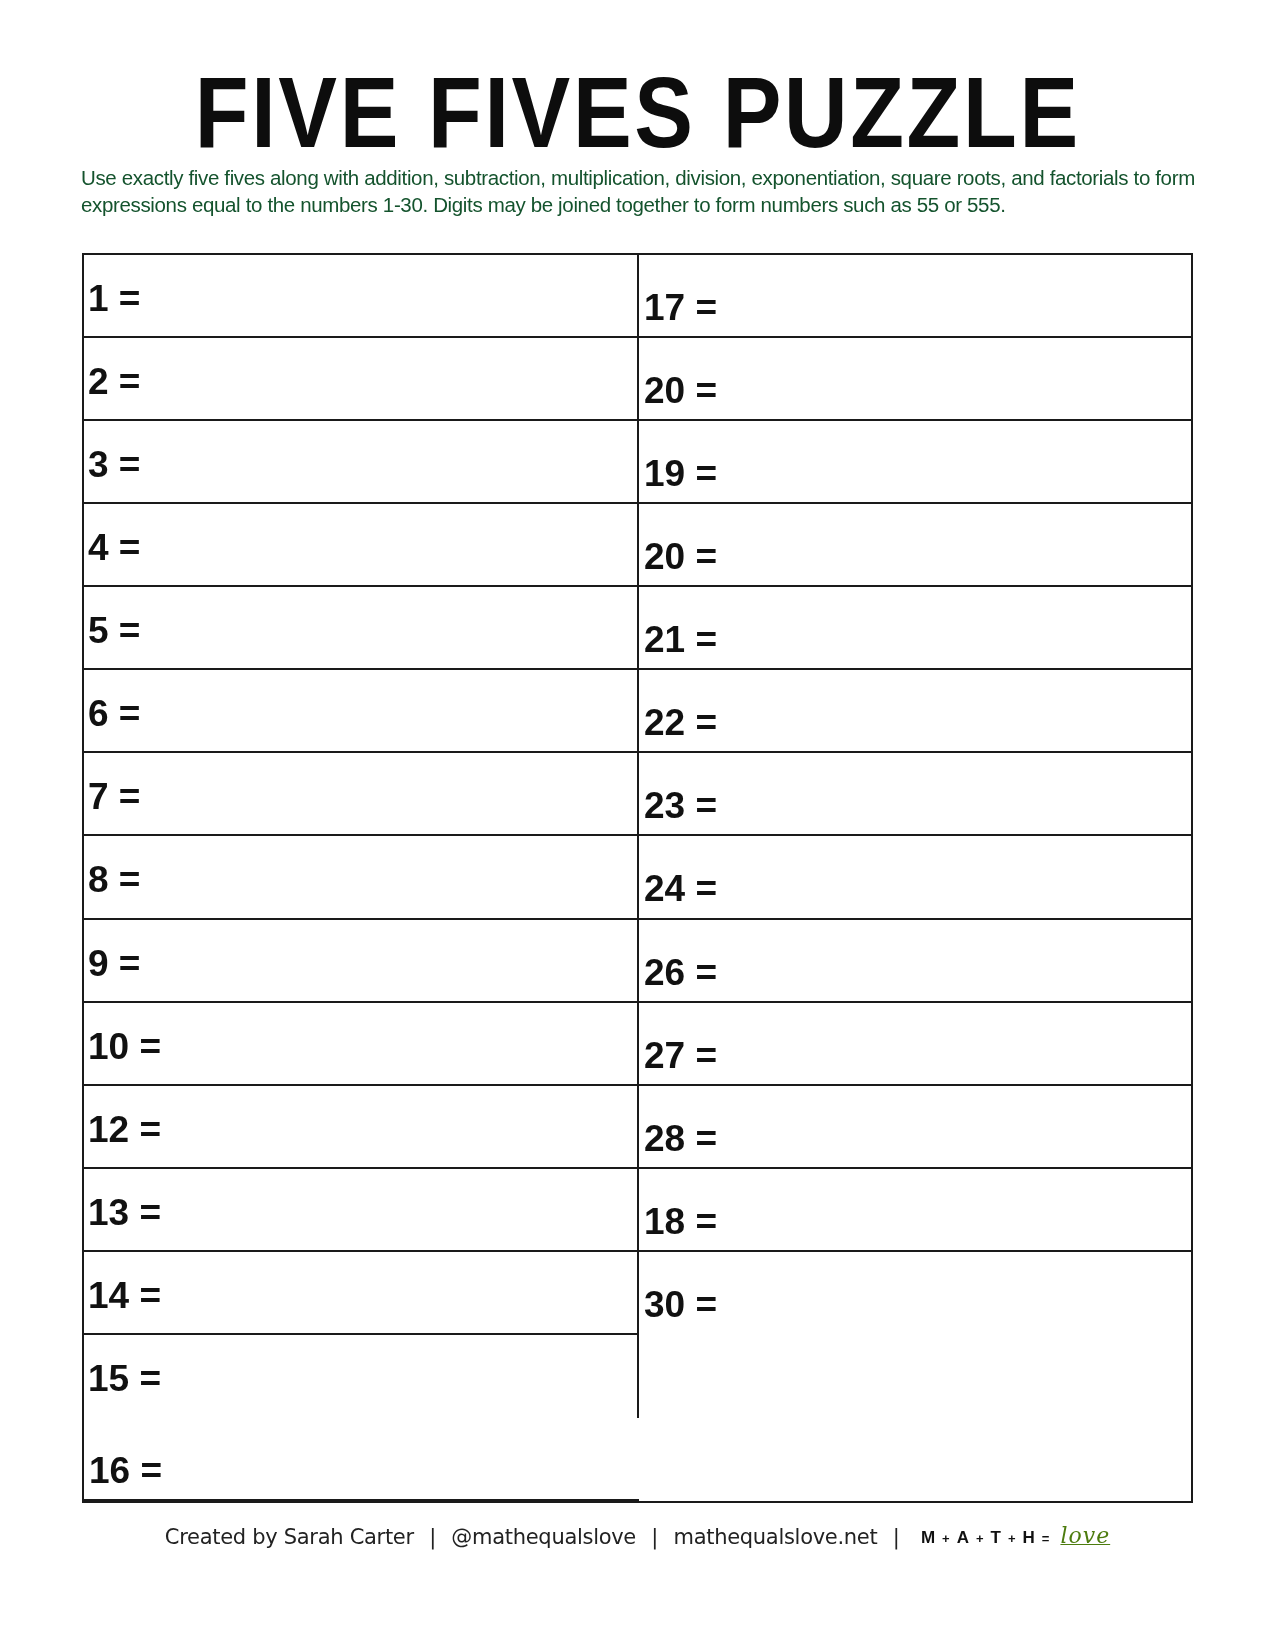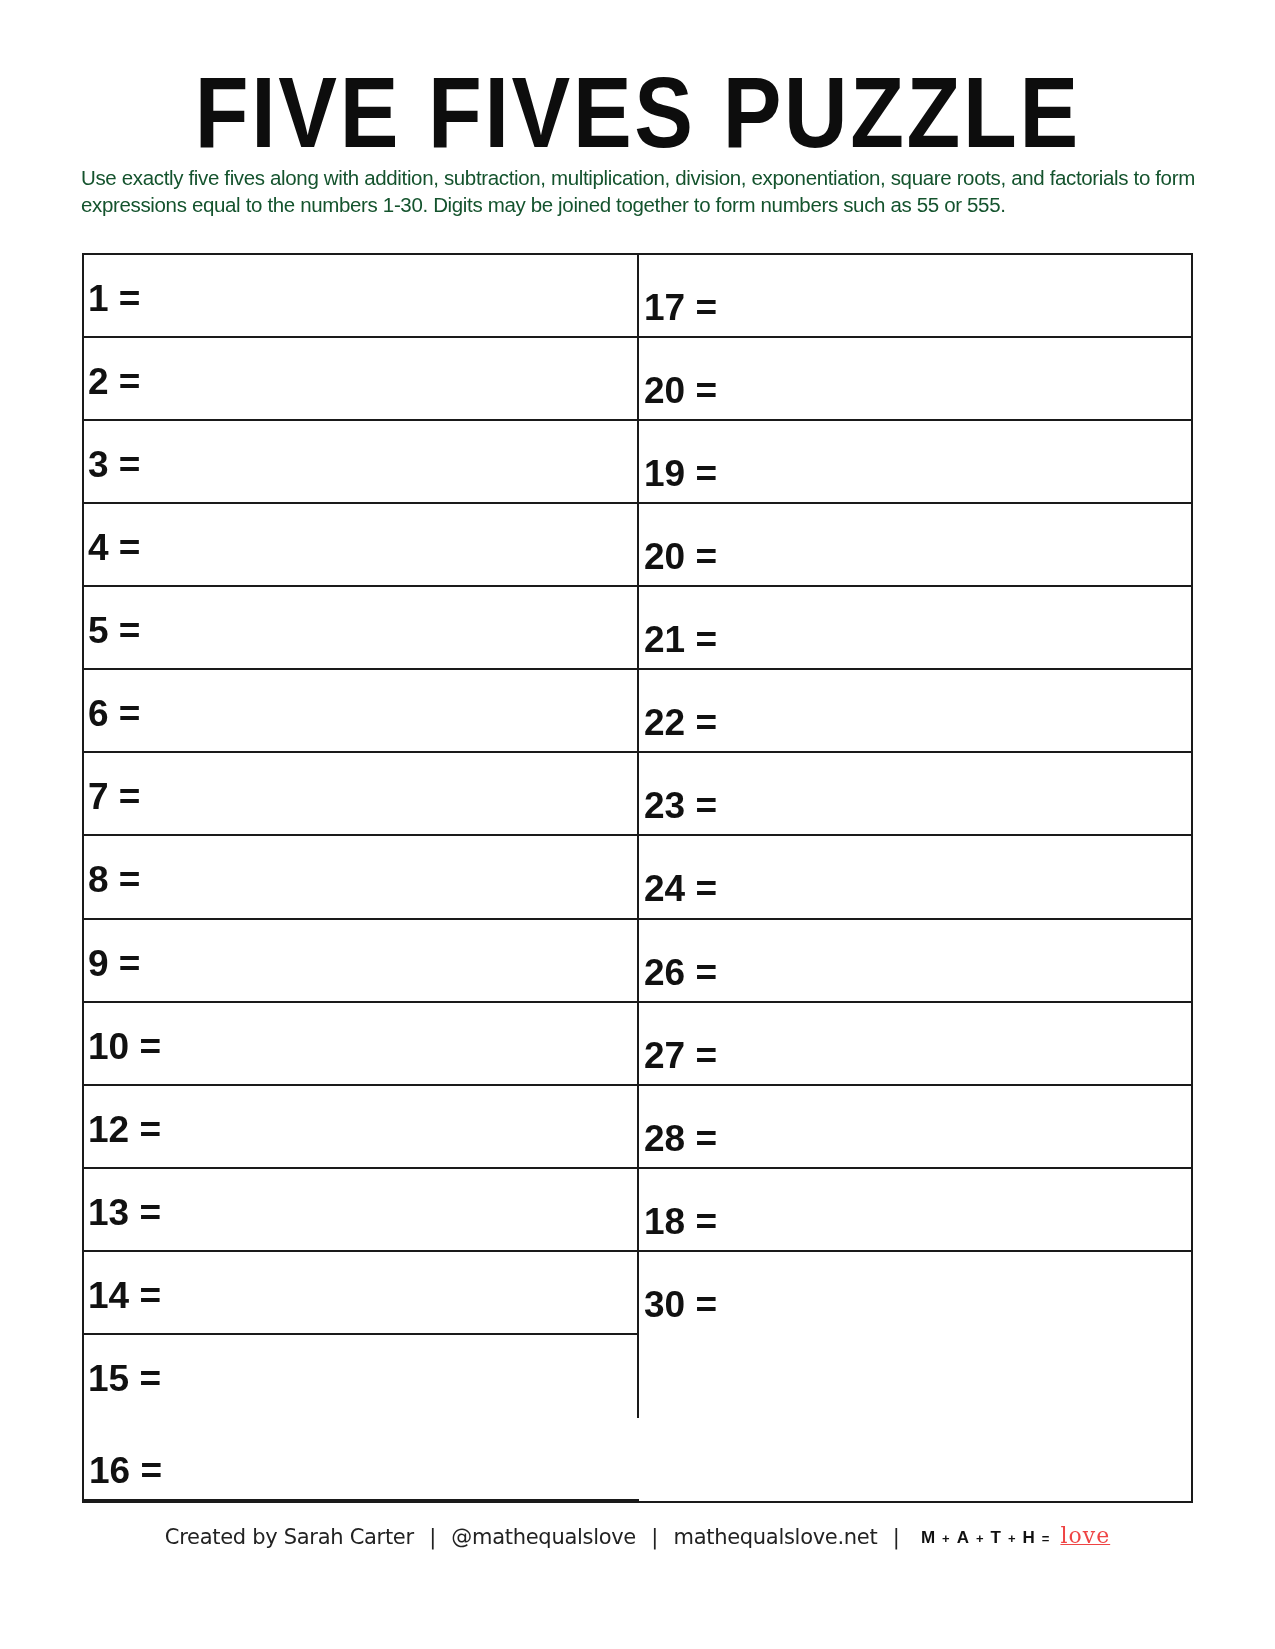--- a/index.html
+++ b/index.html
@@ -37,22 +37,22 @@
     font-family: "DejaVu Sans", sans-serif; font-size: 21px; line-height: 28px; color: #222;
     letter-spacing: -0.3px;
   }
   .footer .sep { margin: 0 9px; }
   .logo {
     display: inline-block; vertical-align: middle; margin-left: 6px;
     font-family: "Liberation Sans", sans-serif; font-weight: bold; font-size: 17px; letter-spacing: 1px; color: #111;
   }
   .logo .plus { font-size: 13px; margin: 0 6px; }
   .logo .love {
-    font-family: "DejaVu Serif", serif; font-weight: normal;
-    font-size: 22px; color: #ef4444; margin-left: 4px; text-decoration: underline; text-decoration-thickness: 1px;
+    font-family: "DejaVu Serif", serif; font-style: italic; font-weight: normal;
+    font-size: 22px; color: #4d7c0f; margin-left: 4px; text-decoration: underline; text-decoration-thickness: 1px;
   }
 </style>
 </head>
 <body>
 
 <div class="title">FIVE FIVES PUZZLE</div>
 
 <div class="instructions">Use exactly five fives along with addition, subtraction, multiplication, division, exponentiation, square roots, and factorials to form expressions equal to the numbers 1-30. Digits may be joined together to form numbers such as 55 or 555.</div>
 
 <div class="grid">

